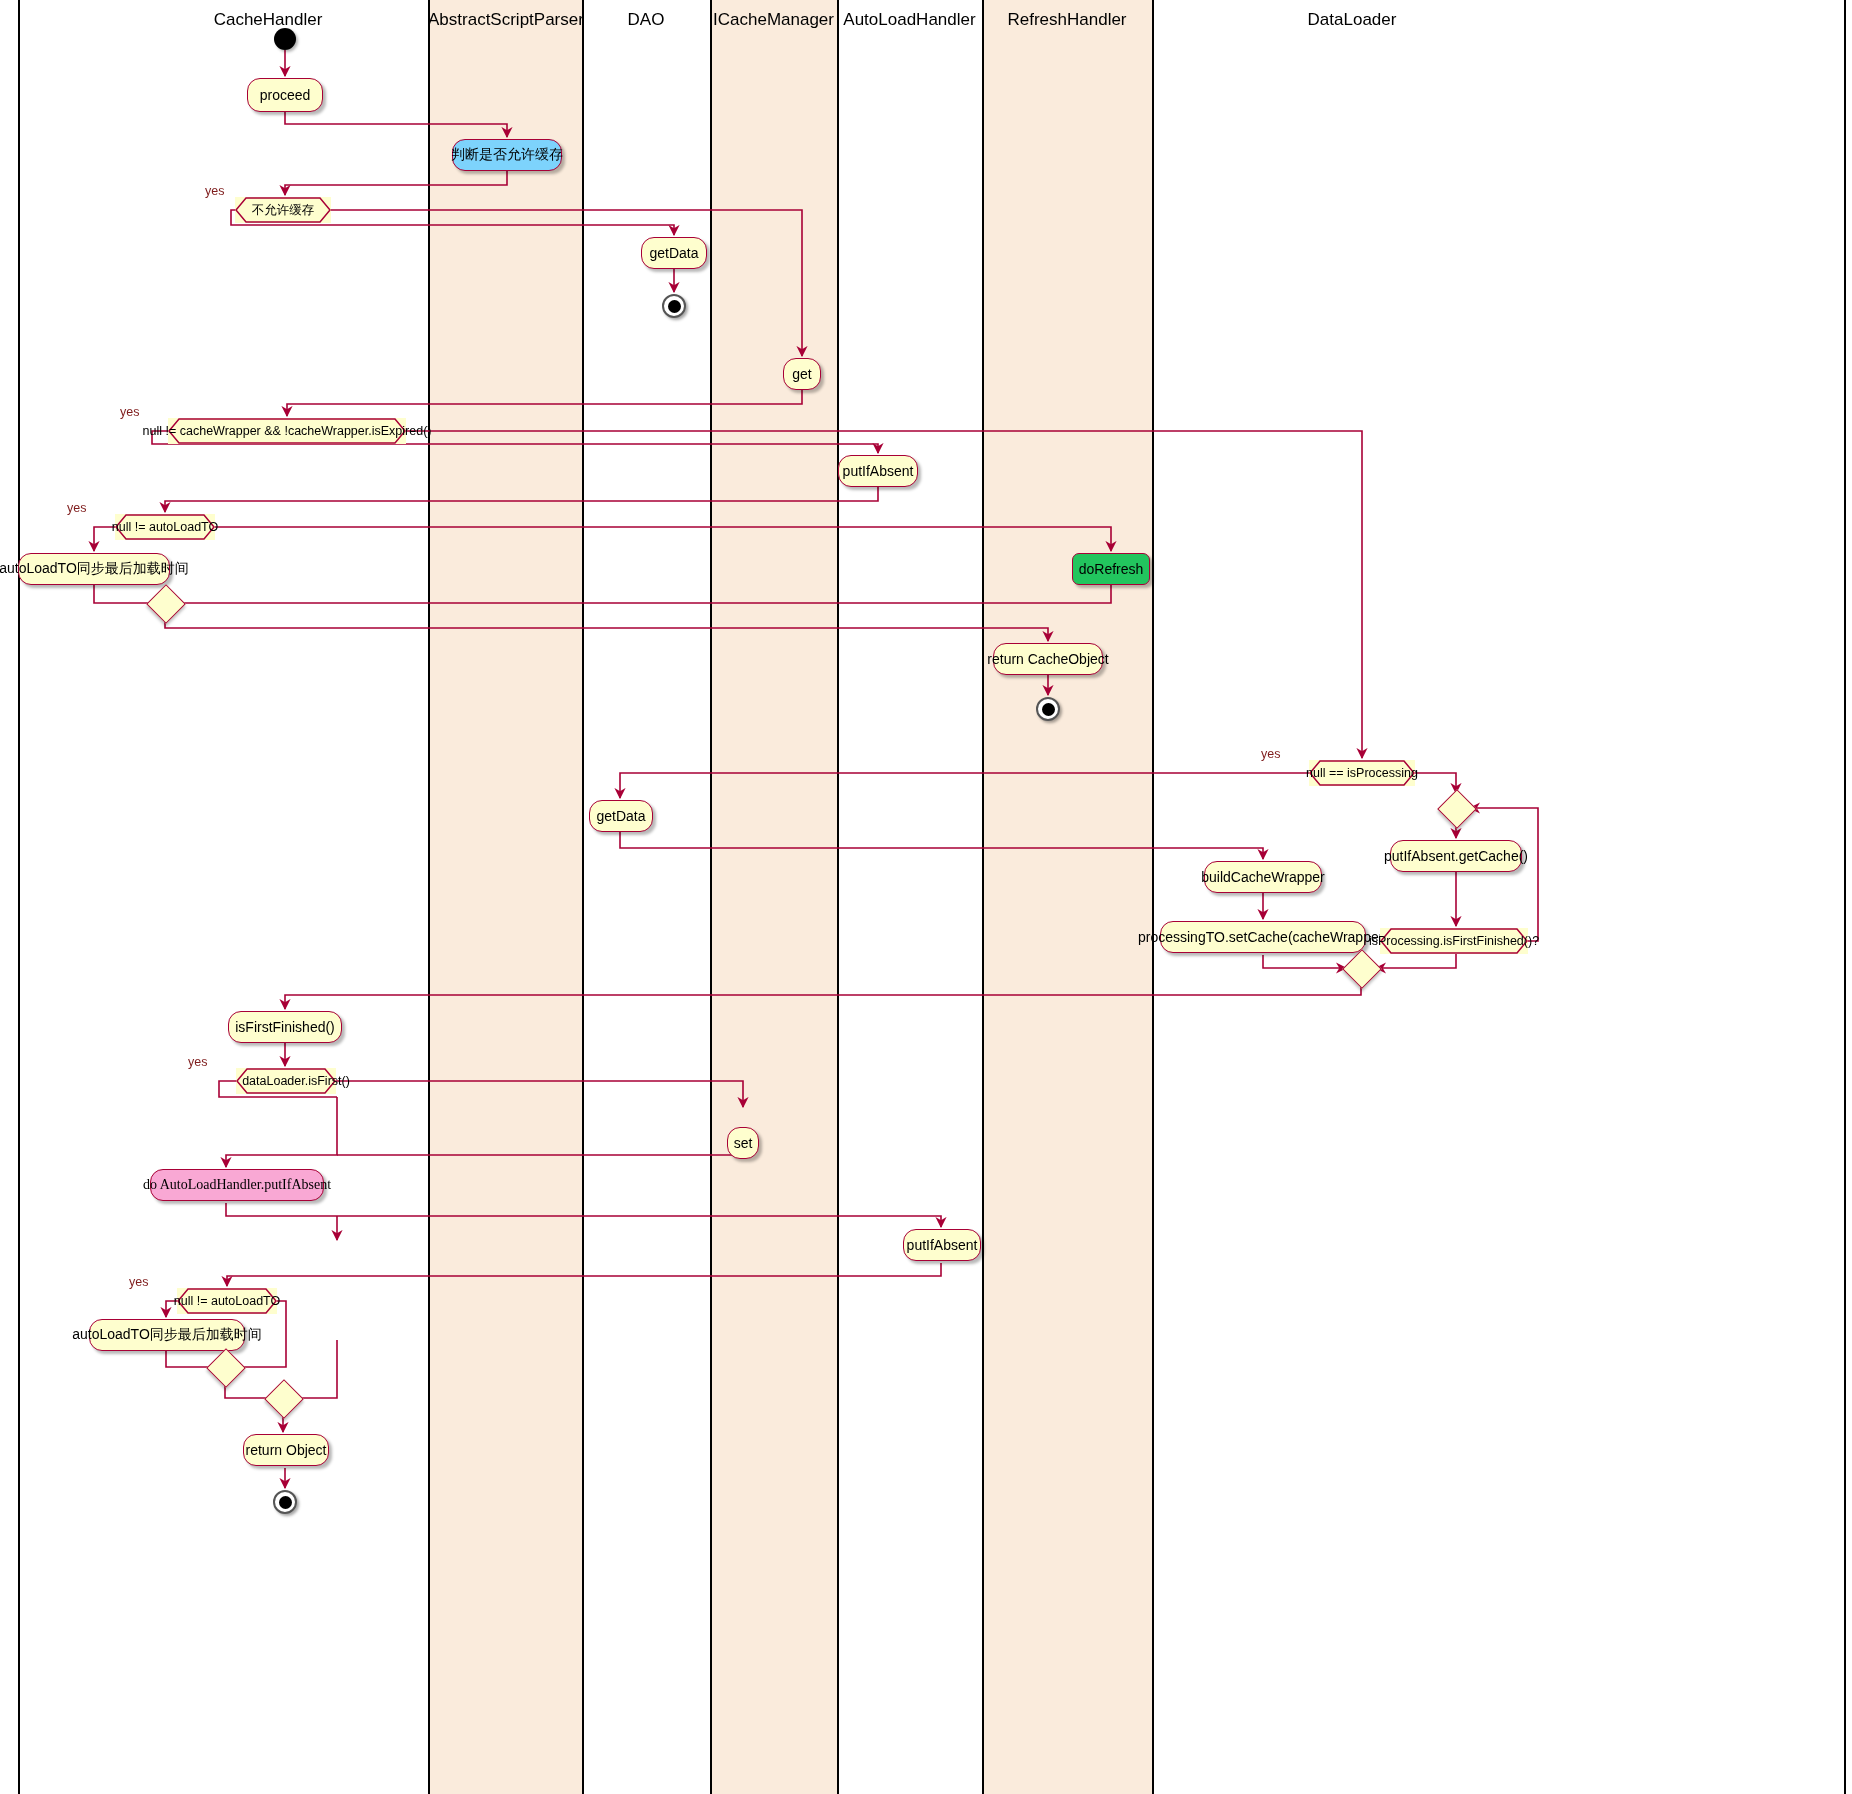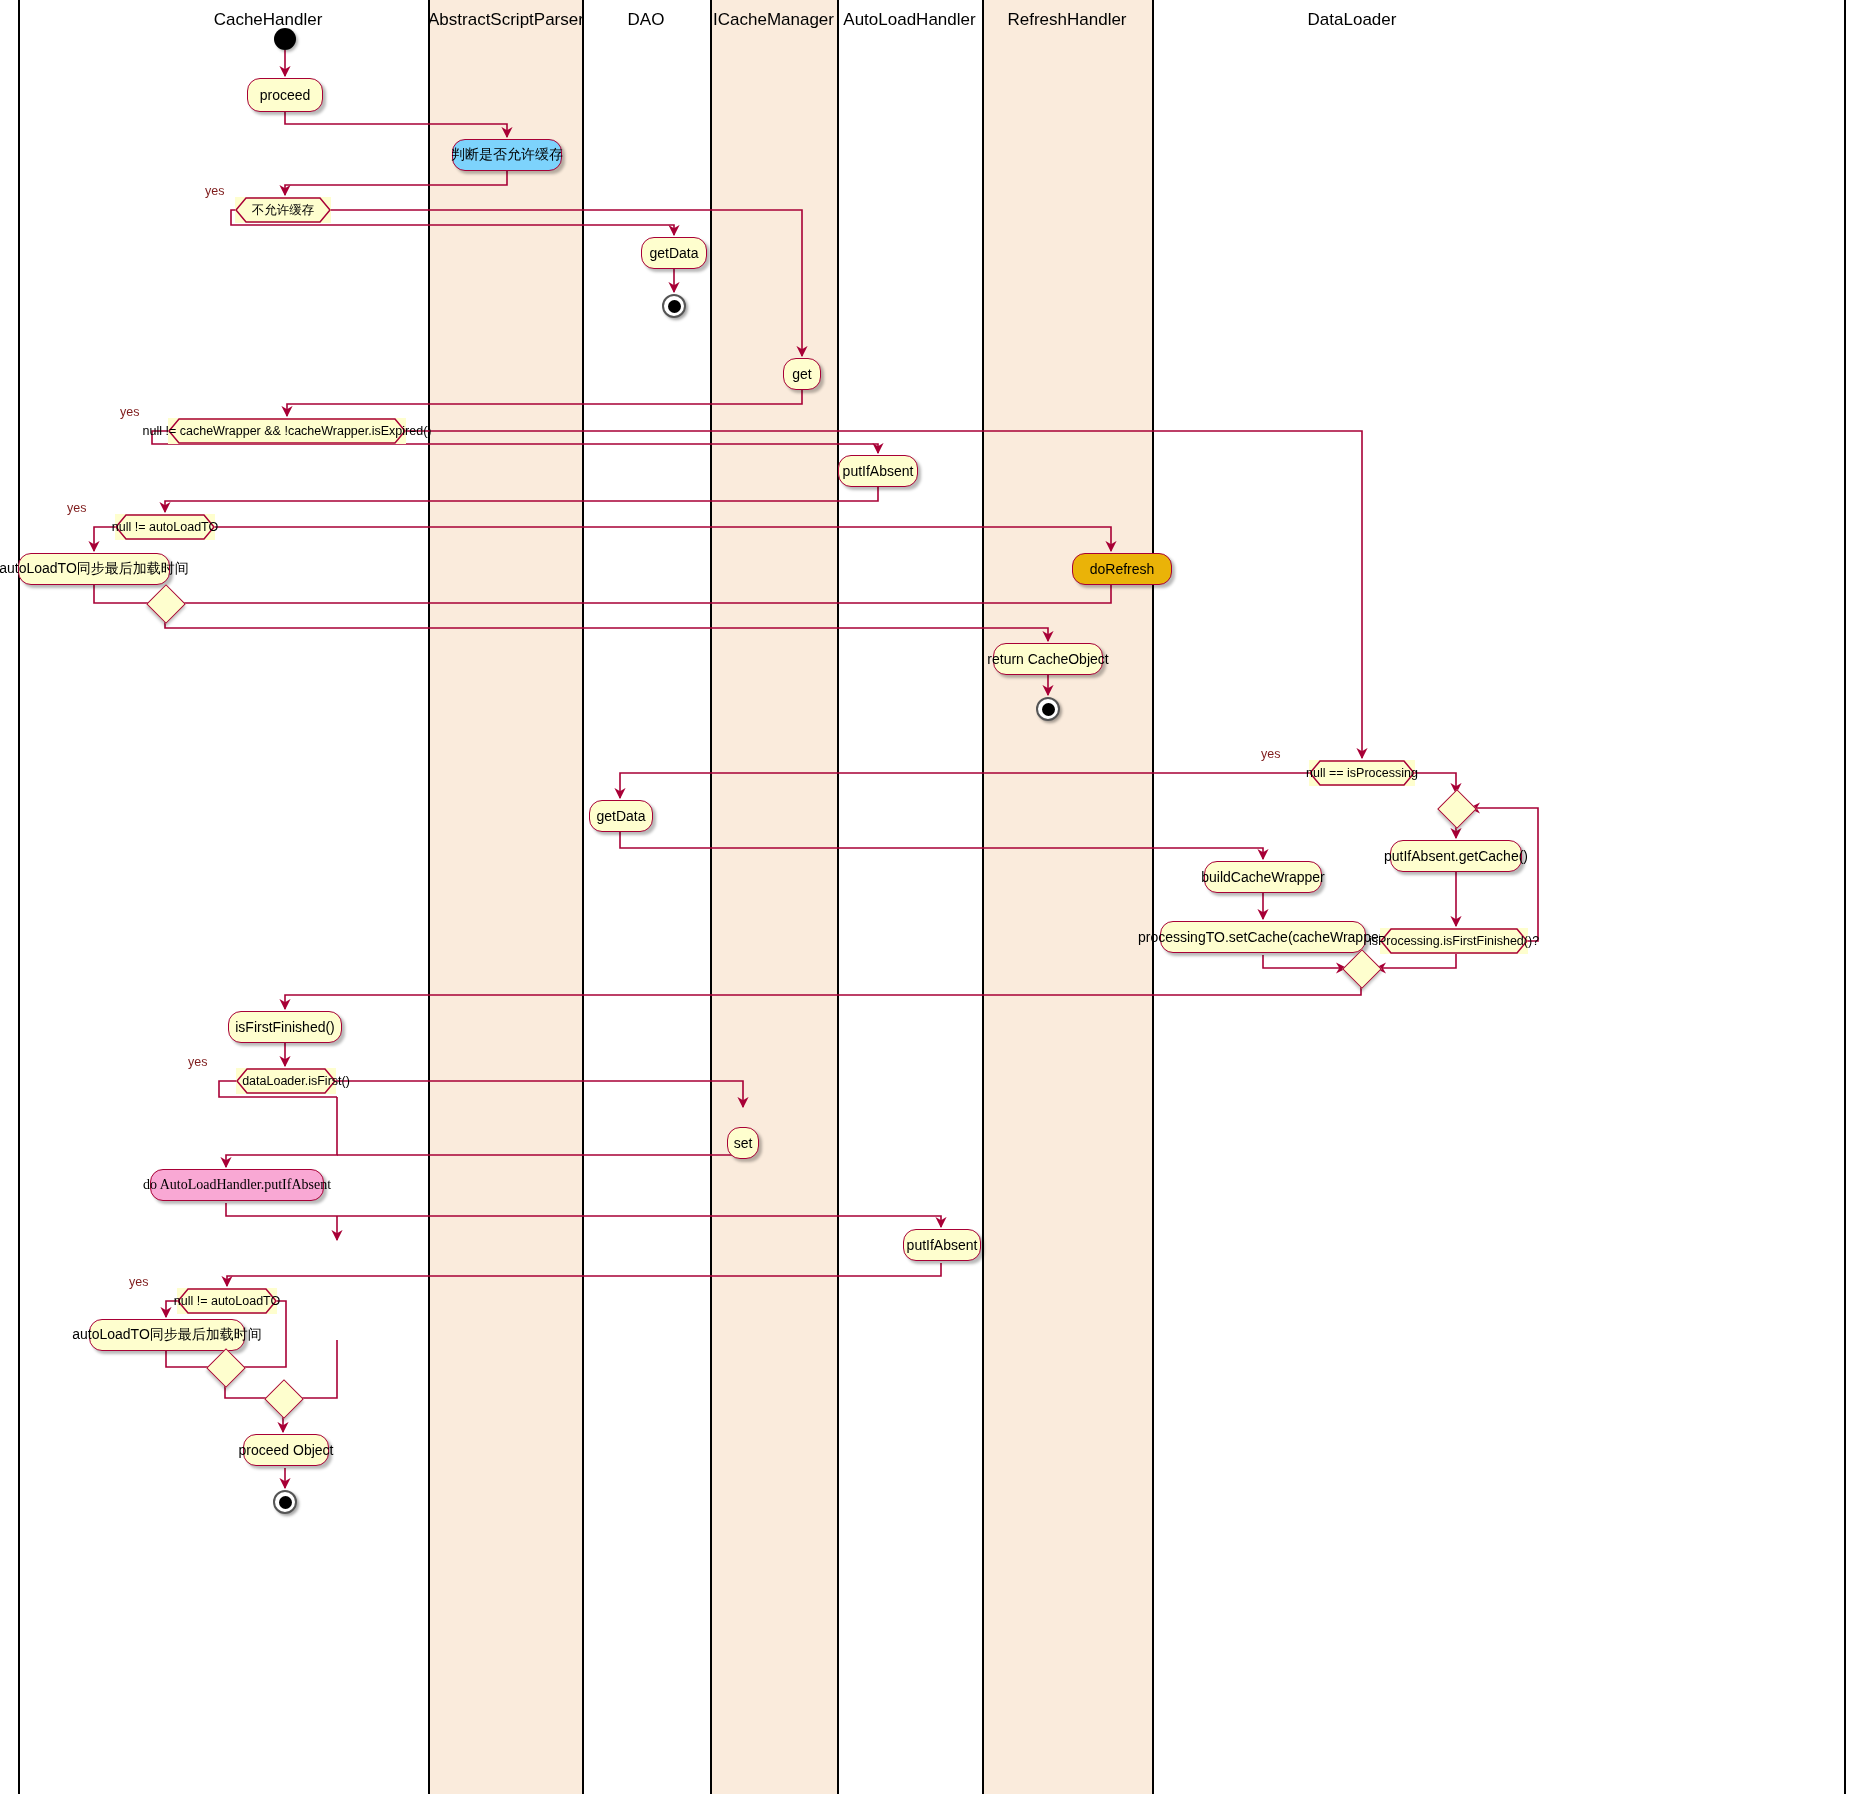--- a/index.html
+++ b/index.html
@@ -179,21 +179,21 @@
       <div class="yeslbl" style="left: 120px; top: 405px;">yes</div>
       <div class="node" style="left: 838px; top: 455px; width: 80px; height: 32px; background: rgb(254, 254, 206); border-color: rgb(168, 0, 54);">putIfAbsent</div>
       <div class="cond" style="left: 115px; top: 514px; width: 100px; height: 26px;">
         <svg class="hexwrap" viewBox="0 0 100 26" preserveAspectRatio="none">
           <path d="M 11 1 L 89 1 L 99 13 L 89 25 L 11 25 L 1 13 Z" fill="#FEFECE" stroke="#A80036" stroke-width="1.5"></path>
         </svg>
         <span class="condtext">null != autoLoadTO</span>
       </div>
       <div class="yeslbl" style="left: 67px; top: 501px;">yes</div>
       <div class="node" style="left: 18px; top: 553px; width: 152px; height: 32px; background: rgb(254, 254, 206); border-color: rgb(168, 0, 54);">autoLoadTO同步最后加载时间</div>
-      <div class="node" style="left: 1072px; top: 553px; width: 100px; height: 32px; background: #eab308; border-color: rgb(168, 0, 54);">doRefresh</div>
+      <div class="node" style="left: 1072px; top: 553px; width: 78px; height: 32px; background: #22c55e; border-color: rgb(168, 0, 54); border-radius: 7px;">doRefresh</div>
       <div class="dia" style="left: 152px; top: 590px; border-color: rgb(168, 0, 54); background: rgb(254, 254, 206);"></div>
       <div class="node" style="left: 993px; top: 643px; width: 110px; height: 32px; background: rgb(254, 254, 206); border-color: rgb(168, 0, 54);">return CacheObject</div>
       <div class="endnode" style="left: 1036px; top: 697px;">
         <i></i>
       </div>
       <div class="cond" style="left: 1309px; top: 760px; width: 106px; height: 26px;">
         <svg class="hexwrap" viewBox="0 0 106 26" preserveAspectRatio="none">
           <path d="M 11 1 L 95 1 L 105 13 L 95 25 L 11 25 L 1 13 Z" fill="#FEFECE" stroke="#A80036" stroke-width="1.5"></path>
         </svg>
         <span class="condtext">null == isProcessing</span>
@@ -225,19 +225,19 @@
       <div class="cond" style="left: 177px; top: 1288px; width: 100px; height: 26px;">
         <svg class="hexwrap" viewBox="0 0 100 26" preserveAspectRatio="none">
           <path d="M 11 1 L 89 1 L 99 13 L 89 25 L 11 25 L 1 13 Z" fill="#FEFECE" stroke="#A80036" stroke-width="1.5"></path>
         </svg>
         <span class="condtext">null != autoLoadTO</span>
       </div>
       <div class="yeslbl" style="left: 129px; top: 1275px;">yes</div>
       <div class="node" style="left: 89px; top: 1319px; width: 156px; height: 32px; background: rgb(254, 254, 206); border-color: rgb(168, 0, 54);">autoLoadTO同步最后加载时间</div>
       <div class="dia" style="left: 212px; top: 1354px; border-color: rgb(168, 0, 54); background: rgb(254, 254, 206);"></div>
       <div class="dia" style="left: 270px; top: 1385px; border-color: rgb(168, 0, 54); background: rgb(254, 254, 206);"></div>
-      <div class="node" style="left: 243px; top: 1434px; width: 86px; height: 32px; background: rgb(254, 254, 206); border-color: rgb(168, 0, 54);">proceed Object</div>
+      <div class="node" style="left: 243px; top: 1434px; width: 86px; height: 32px; background: rgb(254, 254, 206); border-color: rgb(168, 0, 54);">return Object</div>
       <div class="endnode" style="left: 273px; top: 1490px;">
         <i></i>
       </div>
     </div>
 
 </div>
 
 </body></html>

